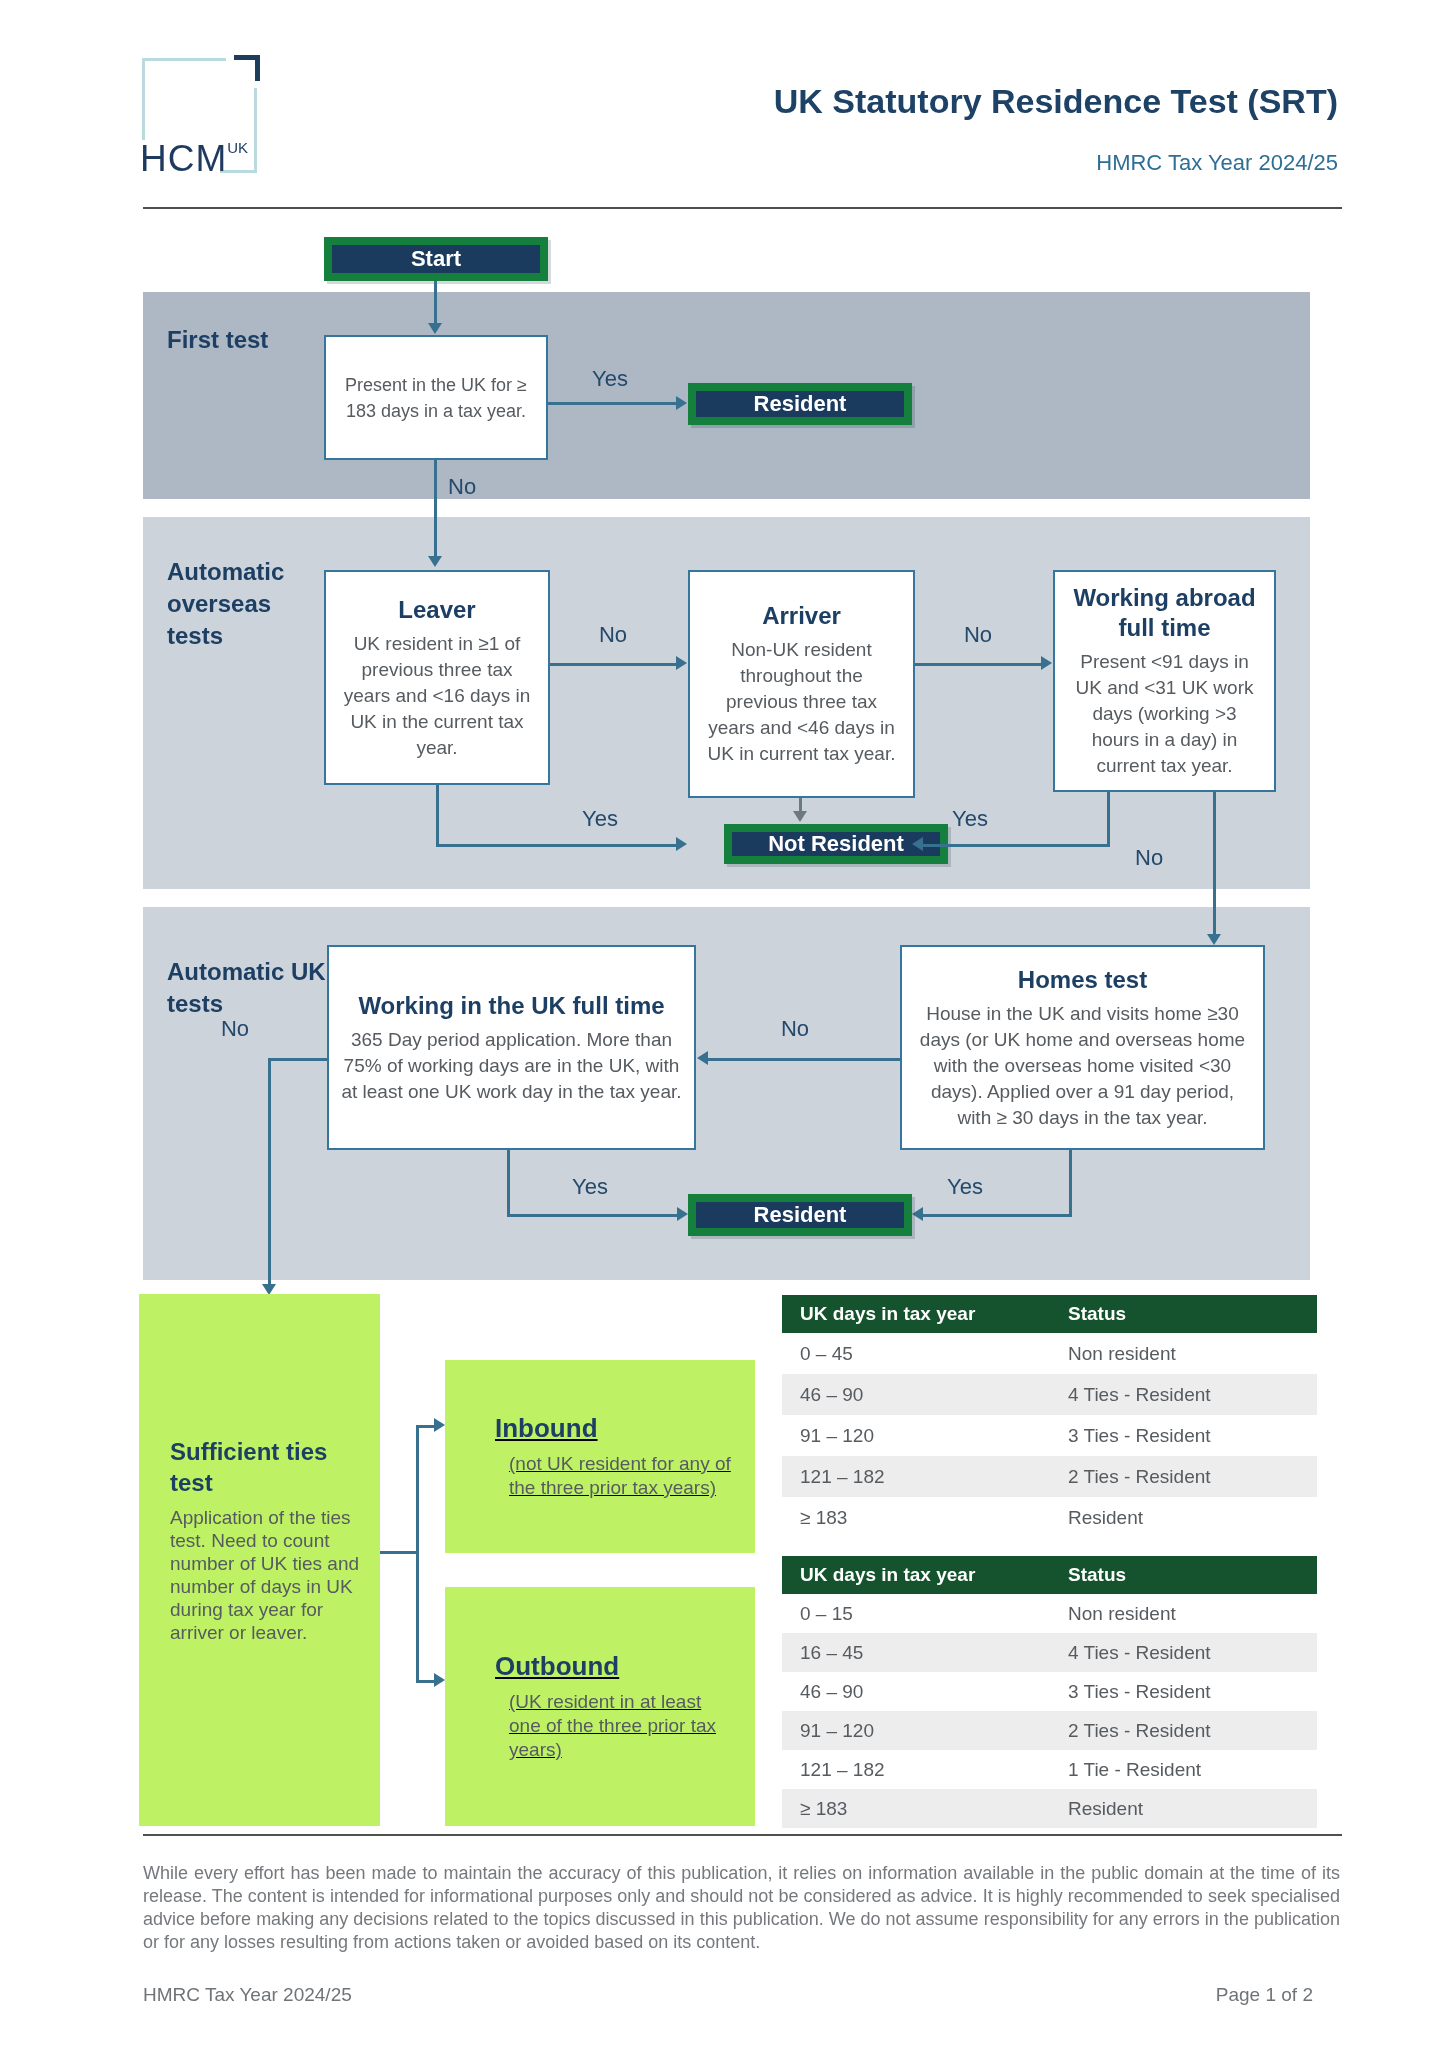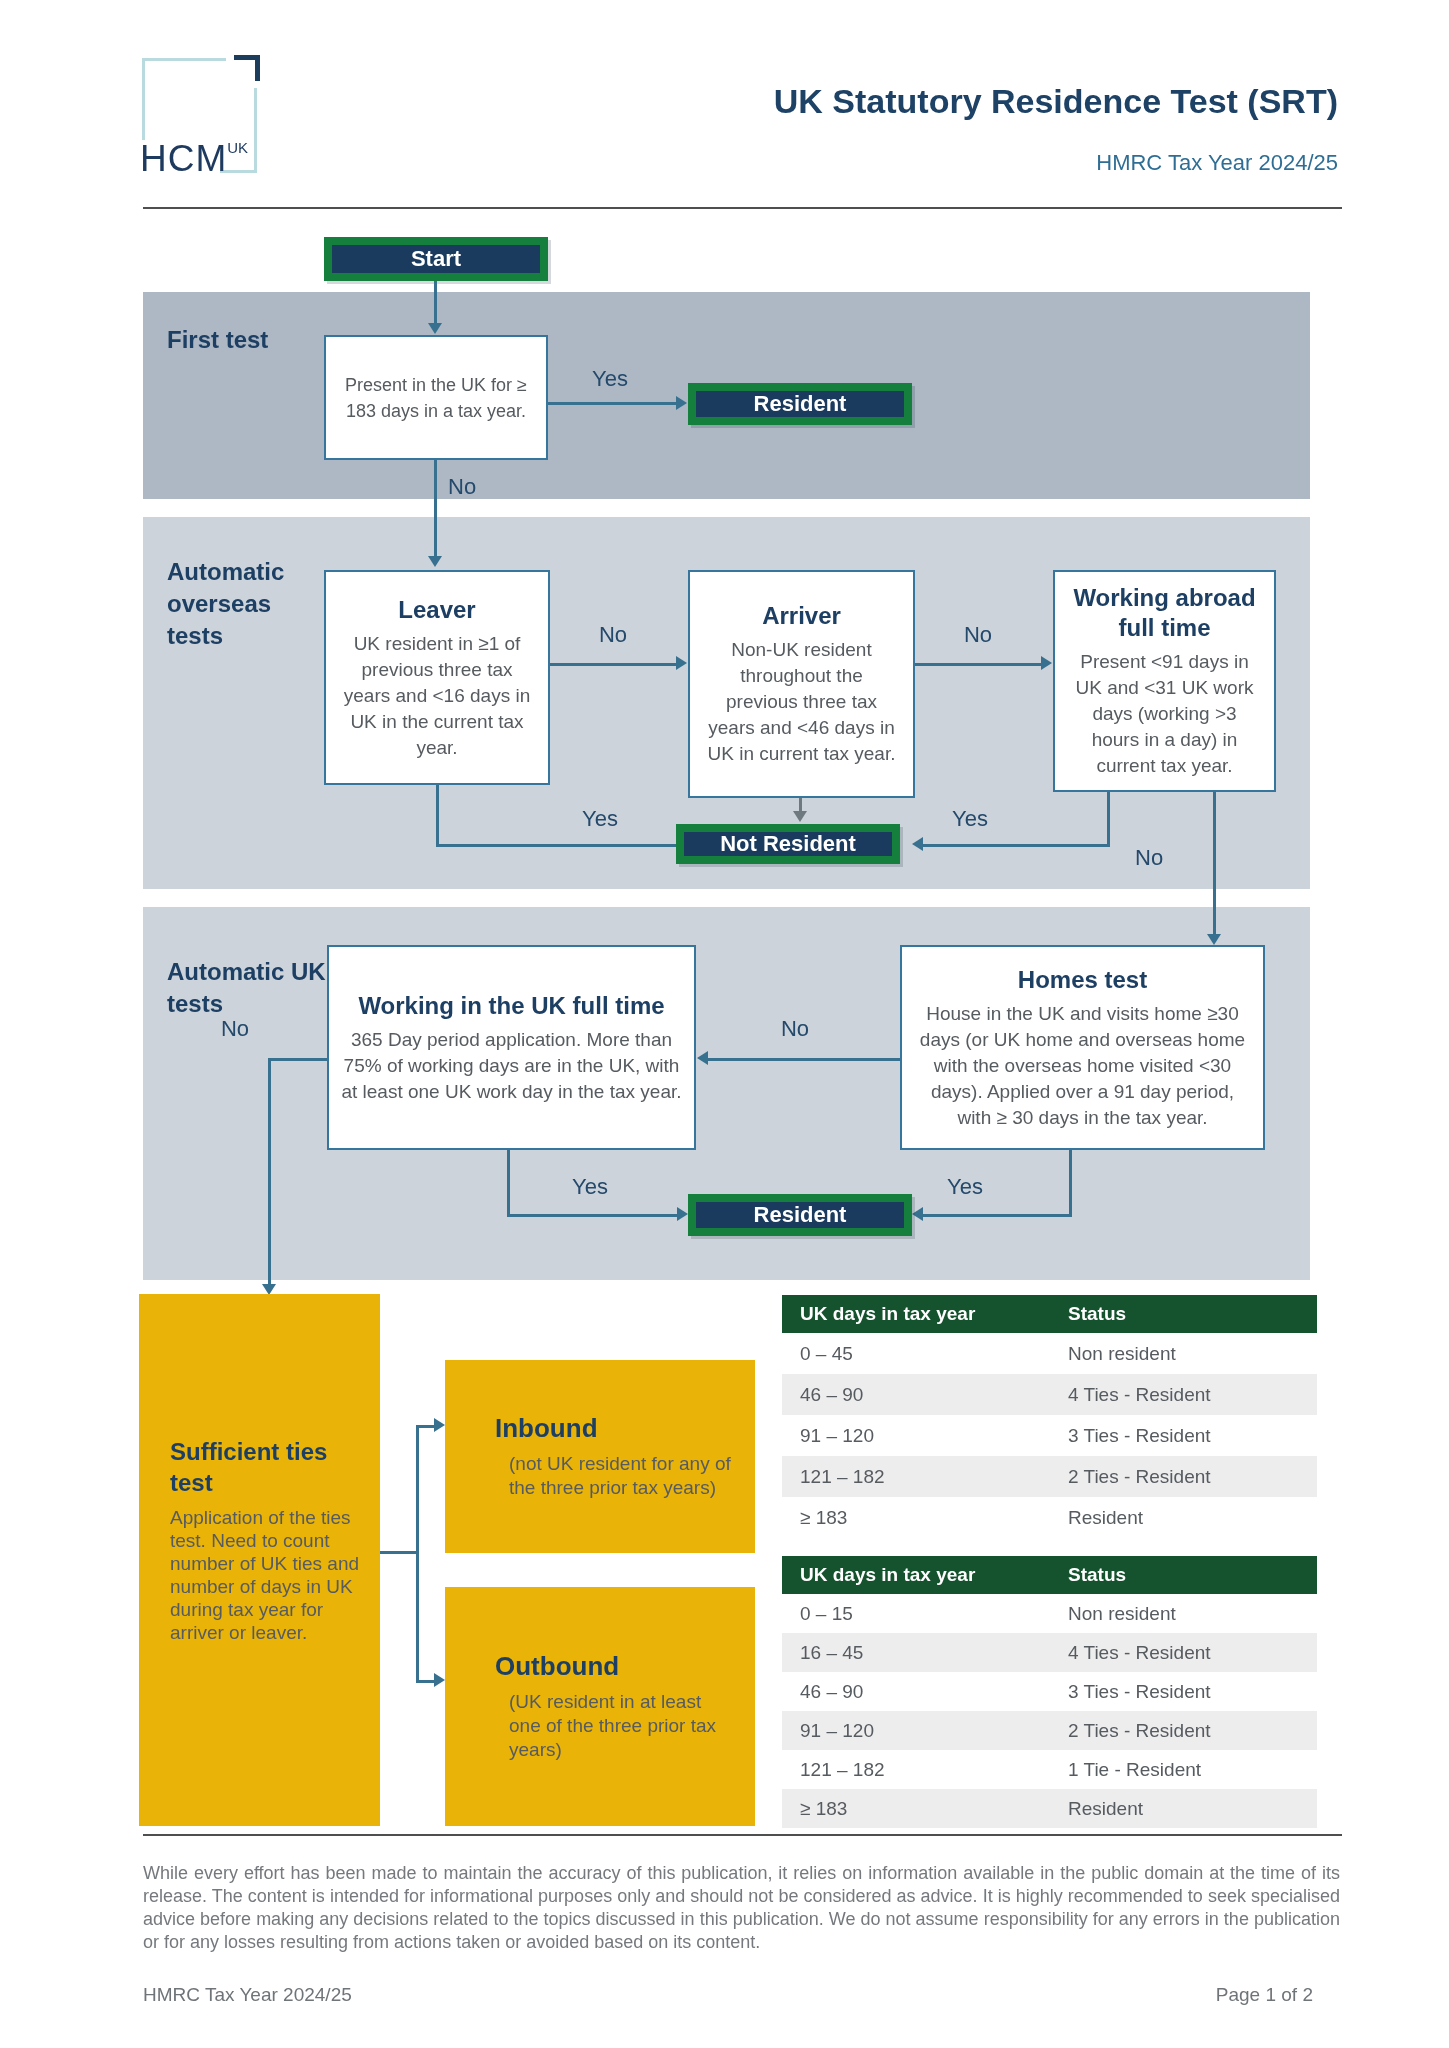--- a/index.html
+++ b/index.html
@@ -12,21 +12,21 @@
   .hr{position:absolute;background:#4f4f4f;height:2px;}
   
   .lg-line{position:absolute;background:#b9dbdf;}
   .lg-dark{position:absolute;background:#1d3d5c;}
   .lg-text{position:absolute;color:#1e3a5f;font-size:37px;letter-spacing:1px;}
   .lg-sup{font-size:15px;vertical-align:18px;letter-spacing:0;}
   
   .band{position:absolute;left:143px;width:1167px;}
   .band.dark{background:#adb8c4;}
   .band.light{background:#ccd3da;}
-  .panel{position:absolute;background:#eab308;}
+  .panel{position:absolute;background:#bef264;text-decoration:underline;}
   .section-label{position:absolute;font-size:24px;font-weight:700;color:#1d3f63;line-height:32px;}
   
   .navy-box{position:absolute;background:#1b3b5e;border:8px solid #15803d;box-sizing:border-box;
             color:#fff;font-weight:700;font-size:22px;display:flex;align-items:center;justify-content:center;
             box-shadow:3px 3px 0 rgba(23,42,66,.18);}
   .white-box{position:absolute;background:#fff;border:2px solid #36759c;box-sizing:border-box;
              display:flex;flex-direction:column;align-items:center;justify-content:center;
              text-align:center;padding:8px 12px;}
   .wb-title{font-size:24px;font-weight:700;color:#1d3f63;line-height:30px;margin-bottom:6px;}
   .wb-body{font-size:19px;color:#565b60;line-height:26px;}
@@ -127,21 +127,21 @@
   </div>
 
   <div class="line" style="left:436px;top:785px;width:3px;height:62px;"></div>
   <div class="line" style="left:436px;top:844px;width:240px;height:3px;"></div>
   <div class="ah r" style="left:676px;top:837px;"></div>
   <div class="flow-label c" style="left:550px;top:806px;">Yes</div>
 
   <div class="line gray" style="left:799px;top:798px;width:3px;height:15px;"></div>
   <div class="ah d gray" style="left:793px;top:811px;"></div>
 
-  <div class="navy-box" style="left:676px;top:824px;width:224px;height:40px;">Not Resident</div>
+  <div class="navy-box" style="left:724px;top:824px;width:224px;height:40px;">Not Resident</div>
 
   <div class="line" style="left:1107px;top:792px;width:3px;height:55px;"></div>
   <div class="line" style="left:923px;top:844px;width:187px;height:3px;"></div>
   <div class="ah l" style="left:912px;top:837px;"></div>
   <div class="flow-label c" style="left:920px;top:806px;">Yes</div>
 
   <div class="line" style="left:1213px;top:792px;width:3px;height:146px;"></div>
   <div class="ah d" style="left:1207px;top:934px;"></div>
   <div class="flow-label" style="left:1135px;top:845px;">No</div>
 

